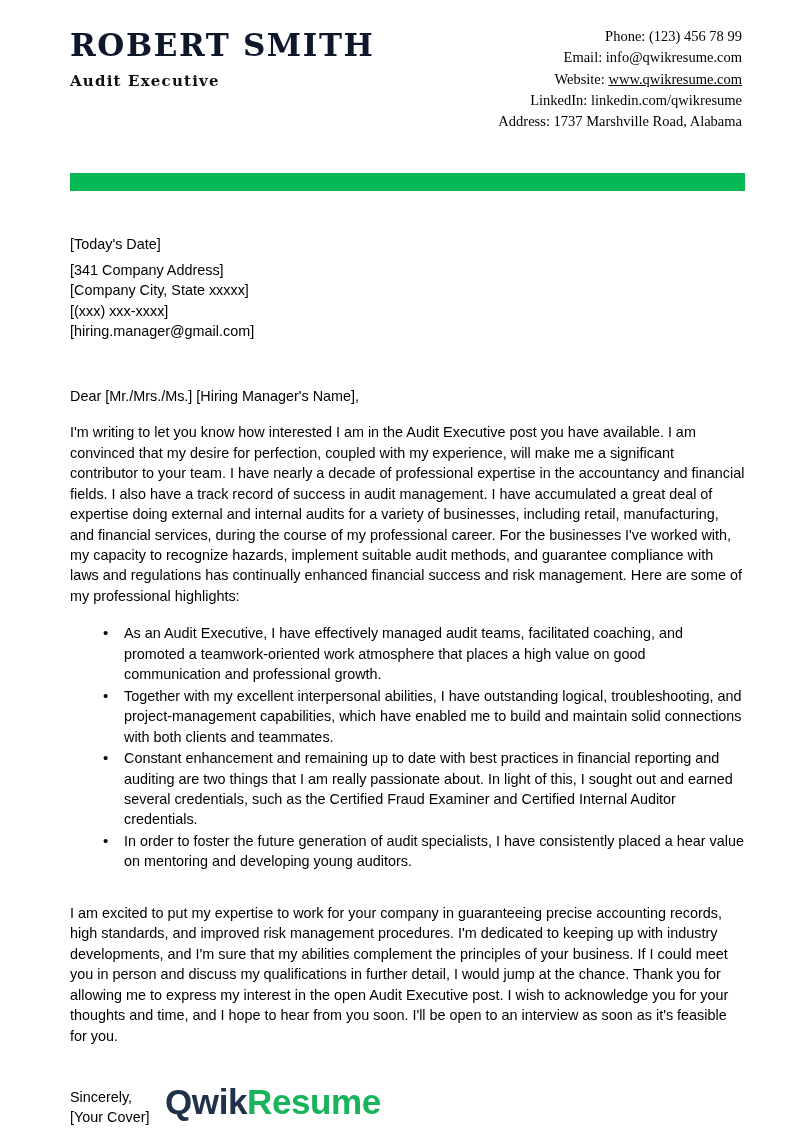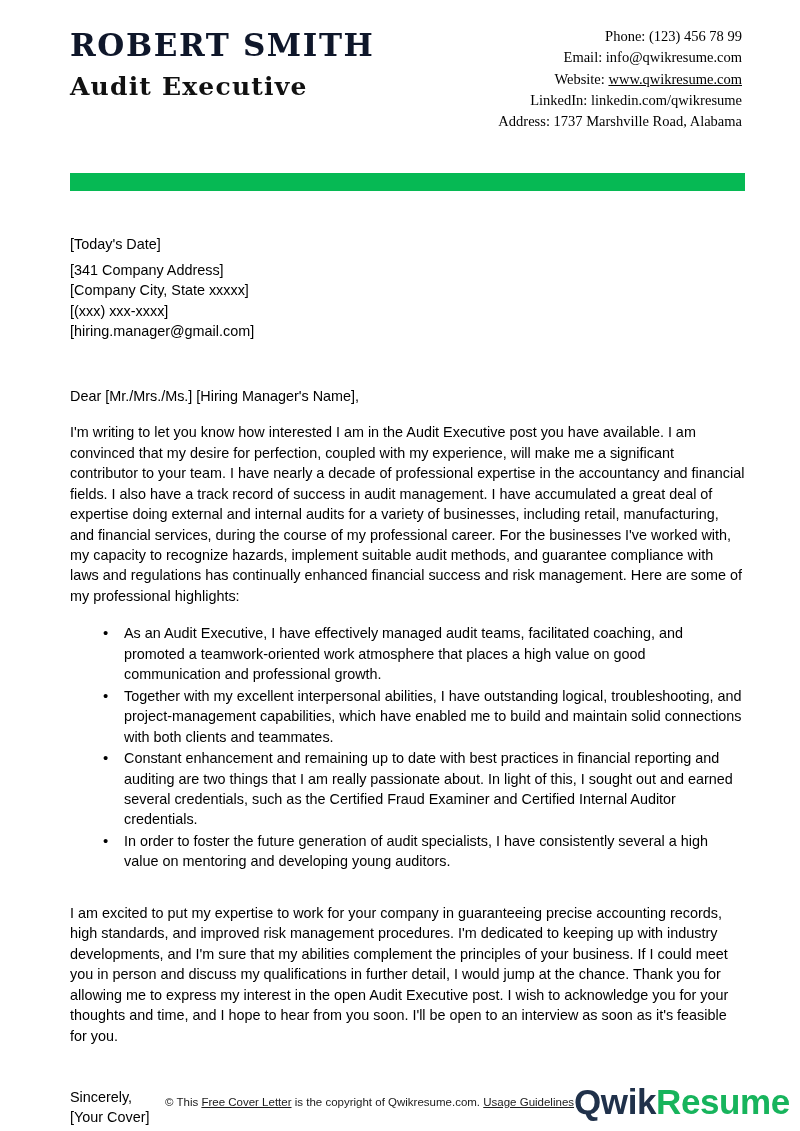--- a/index.html
+++ b/index.html
@@ -37,21 +37,21 @@
     font-family: "DejaVu Serif", "Liberation Serif", serif;
     font-size: 31px;
     font-weight: bold;
     letter-spacing: 1.6px;
     line-height: 1.12;
     white-space: nowrap;
     color: #0f172a;
   }
   .job-title {
     font-family: "DejaVu Serif", "Liberation Serif", serif;
-    font-size: 25px;
+    font-size: 15px;
     font-weight: bold;
     letter-spacing: 1.2px;
     line-height: 1.2;
     margin-top: 9px;
     color: #111111;
   }
   .contact {
     font-family: "Liberation Serif", "DejaVu Serif", serif;
     font-size: 14.5px;
     line-height: 1.47;
@@ -185,32 +185,31 @@
     </div>
 
     <div class="salutation">Dear [Mr./Mrs./Ms.] [Hiring Manager's Name],</div>
 
     <p class="para">I'm writing to let you know how interested I am in the Audit Executive post you have available. I am convinced that my desire for perfection, coupled with my experience, will make me a significant contributor to your team. I have nearly a decade of professional expertise in the accountancy and financial fields. I also have a track record of success in audit management. I have accumulated a great deal of expertise doing external and internal audits for a variety of businesses, including retail, manufacturing, and financial services, during the course of my professional career. For the businesses I've worked with, my capacity to recognize hazards, implement suitable audit methods, and guarantee compliance with laws and regulations has continually enhanced financial success and risk management. Here are some of my professional highlights:</p>
 
     <ul class="highlights">
       <li>As an Audit Executive, I have effectively managed audit teams, facilitated coaching, and promoted a teamwork-oriented work atmosphere that places a high value on good communication and professional growth.</li>
       <li>Together with my excellent interpersonal abilities, I have outstanding logical, troubleshooting, and project-management capabilities, which have enabled me to build and maintain solid connections with both clients and teammates.</li>
       <li>Constant enhancement and remaining up to date with best practices in financial reporting and auditing are two things that I am really passionate about. In light of this, I sought out and earned several credentials, such as the Certified Fraud Examiner and Certified Internal Auditor credentials.</li>
-      <li>In order to foster the future generation of audit specialists, I have consistently several a high value on mentoring and developing young auditors.</li>
+      <li>In order to foster the future generation of audit specialists, I have consistently placed a hear value on mentoring and developing young auditors.</li>
     </ul>
 
     <p class="para">I am excited to put my expertise to work for your company in guaranteeing precise accounting records, high standards, and improved risk management procedures. I'm dedicated to keeping up with industry developments, and I'm sure that my abilities complement the principles of your business. If I could meet you in person and discuss my qualifications in further detail, I would jump at the chance. Thank you for allowing me to express my interest in the open Audit Executive post. I wish to acknowledge you for your thoughts and time, and I hope to hear from you soon. I'll be open to an interview as soon as it's feasible for you.</p>
 
     <div class="signoff">
       <div>Sincerely,</div>
       <div>[Your Cover]</div>
     </div>
   </div>
 
   <div class="footer">
-    <div class="footer-text"><span>© This </span><span class="u">Free Cover Letter</span><span> is the copyright of Qwikresume.com. </span><span class="u">Usage Guidelines</span></div>
     <div class="logo">
       <span class="qwik">Qwik</span>
         <span class="resume">Resume</span>
     </div>
   </div>
 
 </div>
 
 </body></html>

